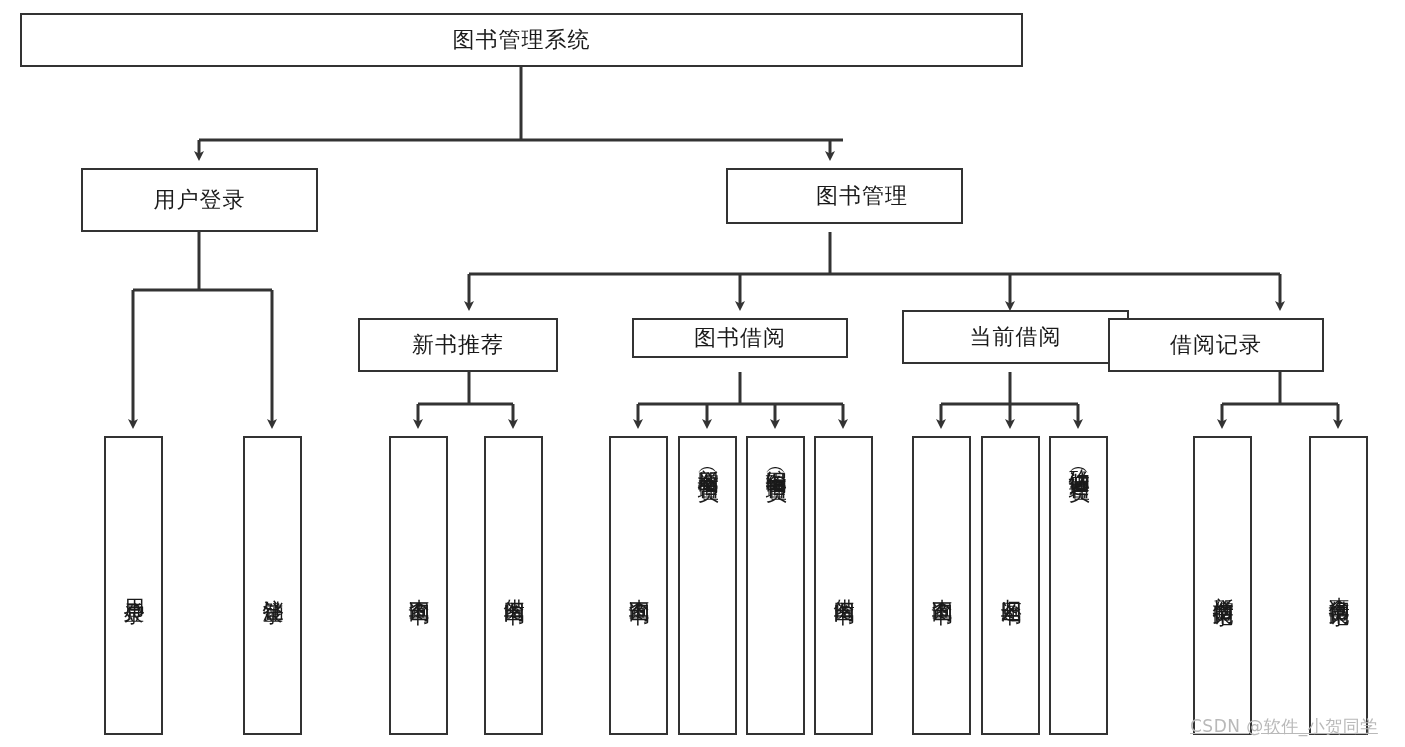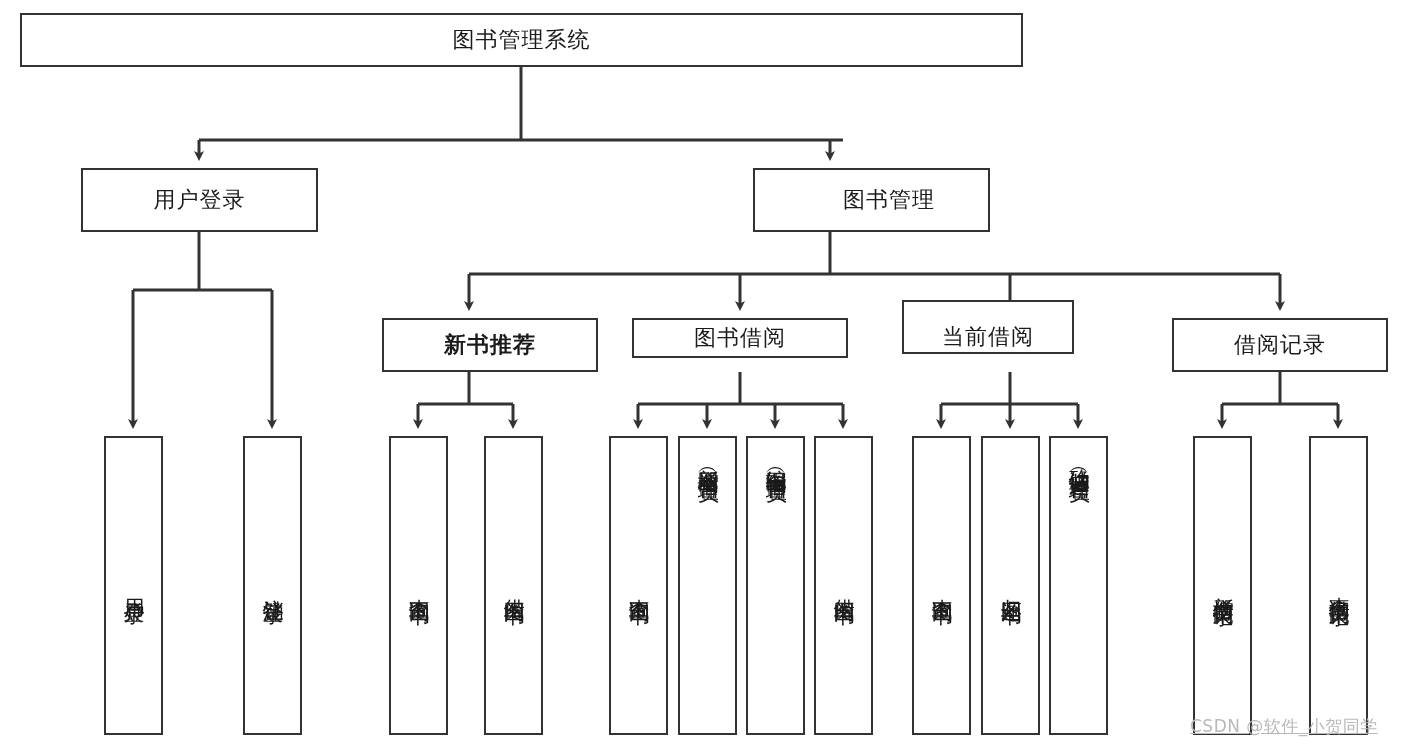--- a/index.html
+++ b/index.html
@@ -121,34 +121,34 @@
     </g>
   </svg>
 
   <div class="node horiz" style="left:20px; top:13px; width:1003px; height:54px;">
     <span>图书管理系统</span>
   </div>
 
   <div class="node horiz" style="left:81px; top:168px; width:237px; height:64px;">
     <span>用户登录</span>
   </div>
-  <div class="node horiz" style="left:753px; top:168px; width:237px; height:64px;padding-left:35px;">
+  <div class="node horiz" style="left:726px; top:168px; width:237px; height:56px;padding-left:35px;">
     <span>图书管理</span>
   </div>
 
-  <div class="node horiz" style="left:382px; top:318px; width:216px; height:54px;font-weight:bold;">
+  <div class="node horiz" style="left:358px; top:318px; width:200px; height:54px;">
     <span>新书推荐</span>
   </div>
   <div class="node horiz" style="left:632px; top:318px; width:216px; height:40px;">
     <span>图书借阅</span>
   </div>
-  <div class="node horiz" style="left:902px; top:300px; width:172px; height:54px;align-items:flex-end;">
+  <div class="node horiz" style="left:902px; top:310px; width:227px; height:54px;">
     <span>当前借阅</span>
   </div>
-  <div class="node horiz" style="left:1172px; top:318px; width:216px; height:54px;">
+  <div class="node horiz" style="left:1108px; top:318px; width:216px; height:54px;">
     <span>借阅记录</span>
   </div>
 
   <div class="node vert centered" style="left:104px; top:436px; width:59px; height:299px;">
     <span class="vtext">用户登录</span>
   </div>
   <div class="node vert centered" style="left:243px; top:436px; width:59px; height:299px;">
     <span class="vtext">注销登录</span>
   </div>
 

